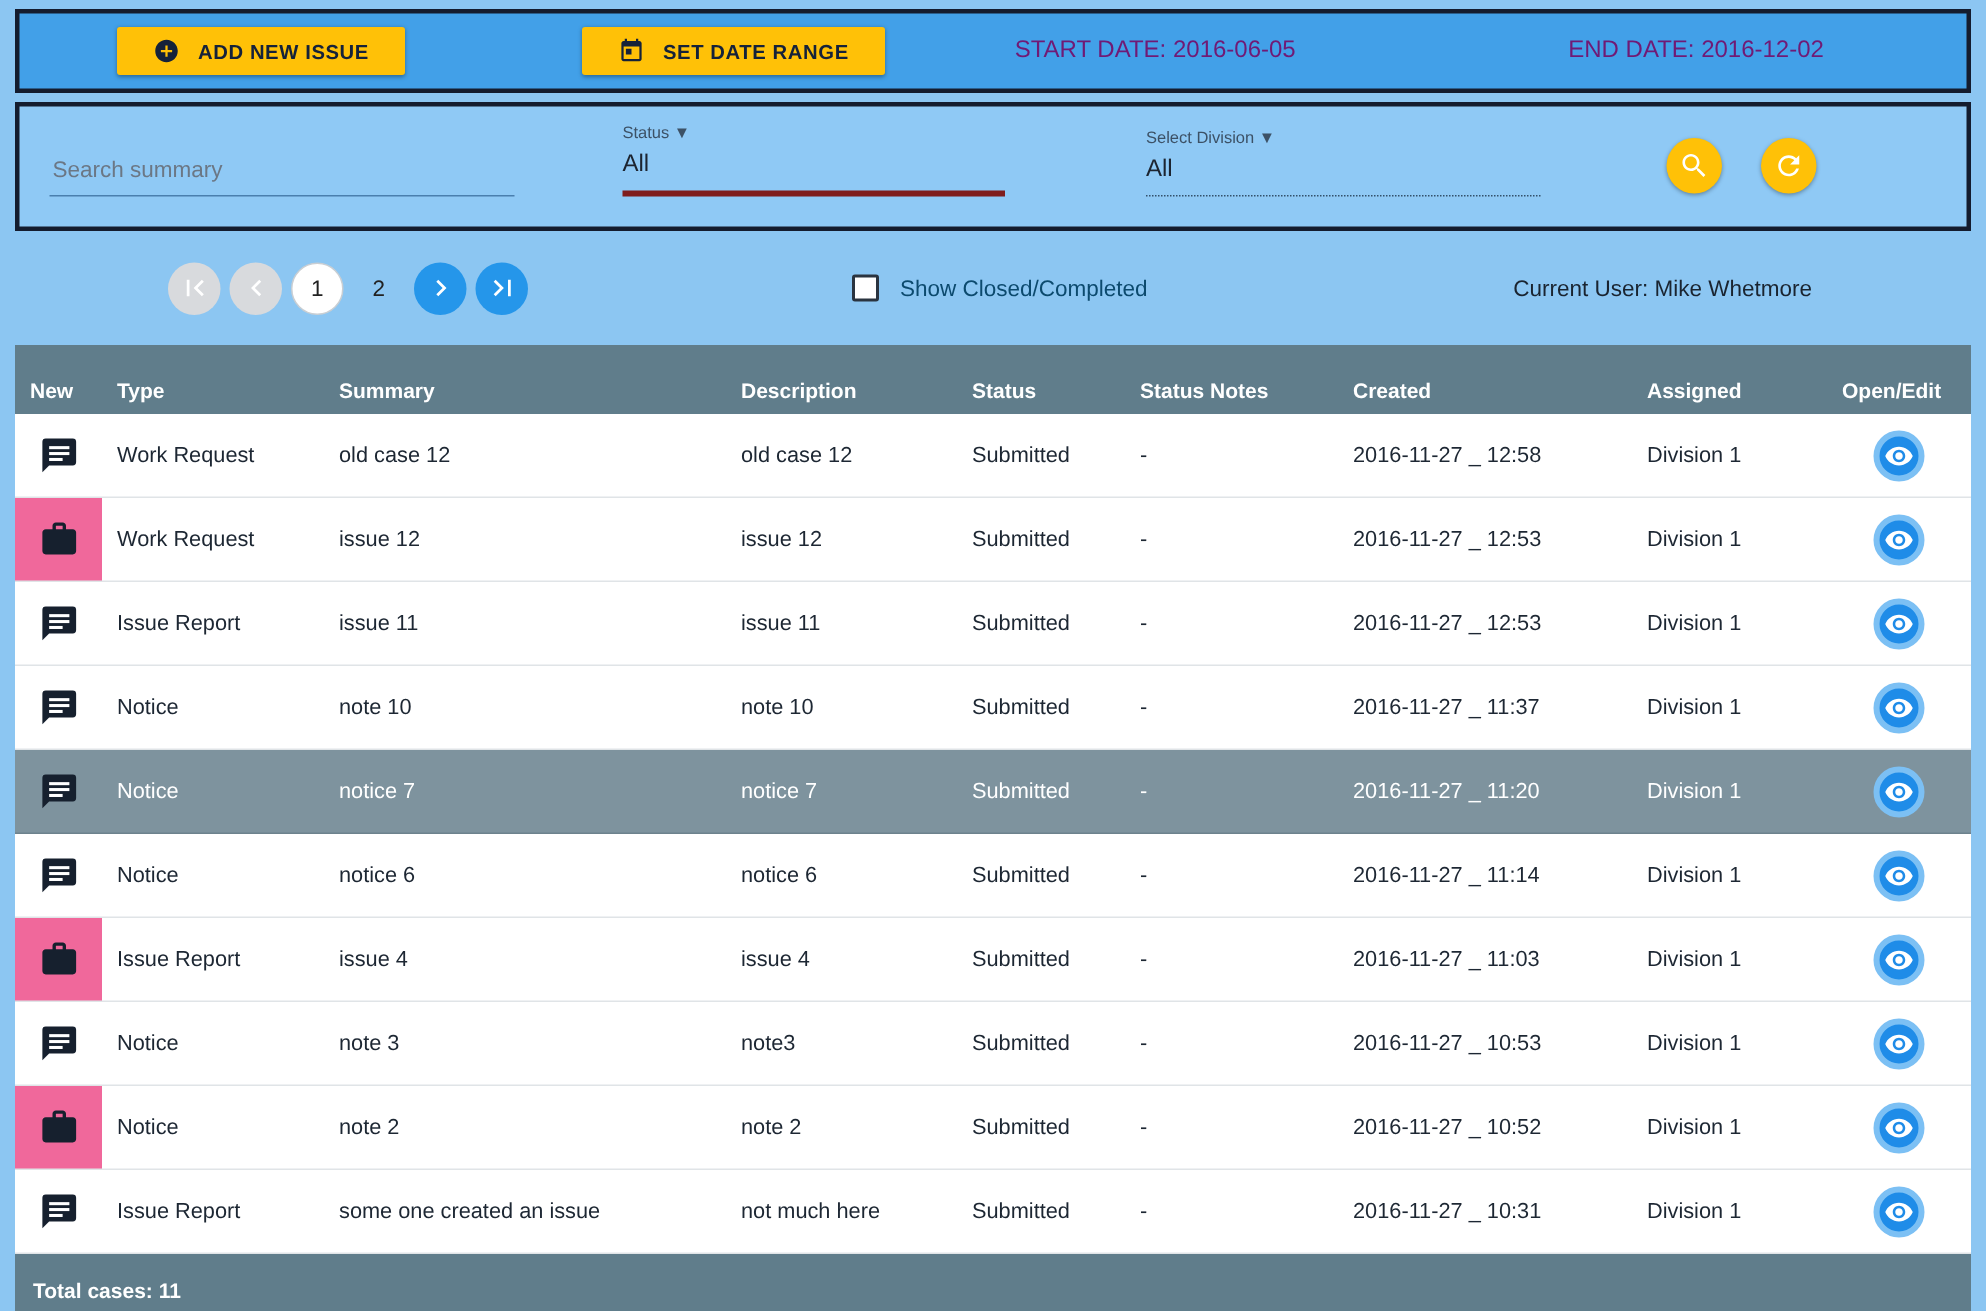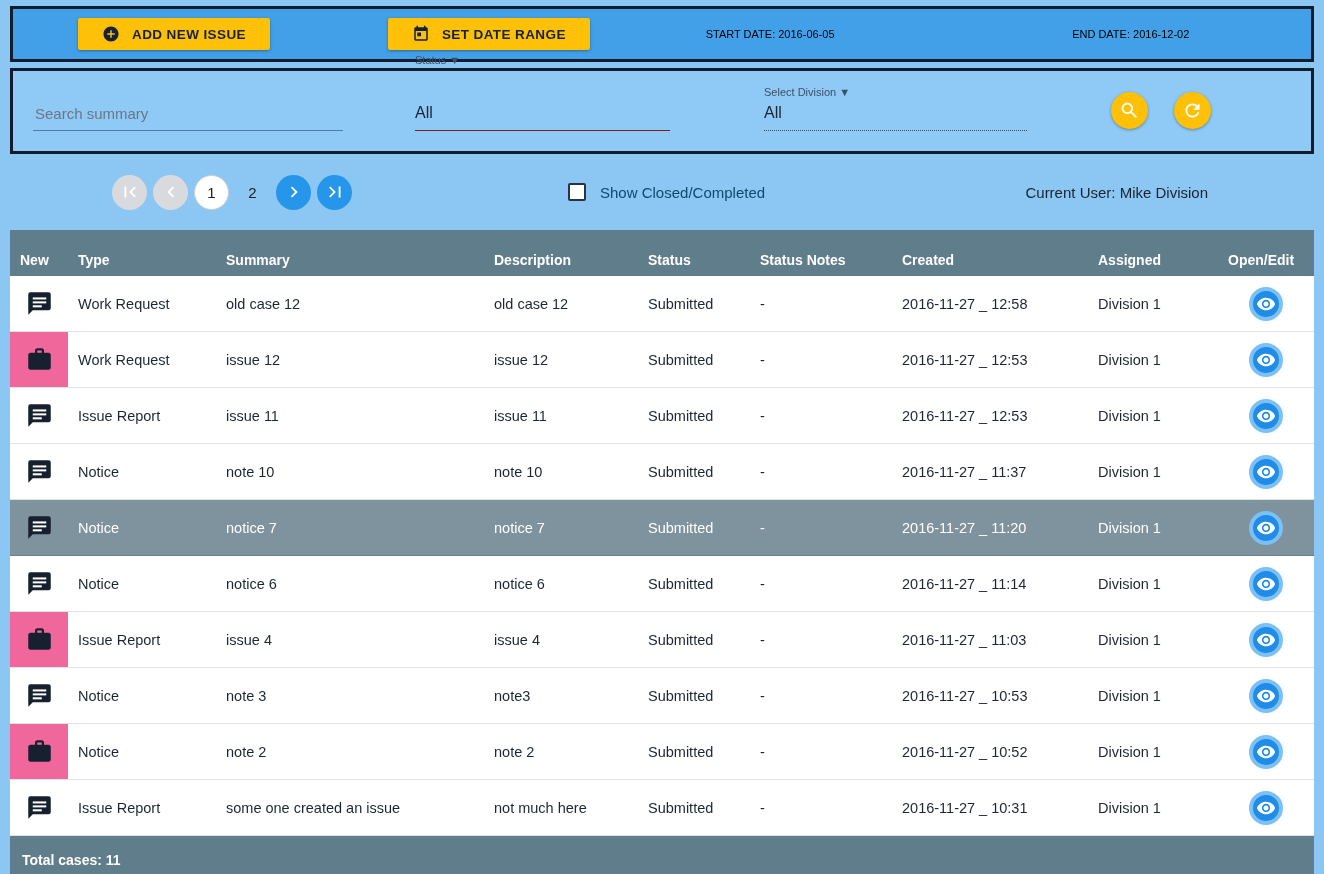--- a/index.html
+++ b/index.html
@@ -27,21 +27,21 @@
     font-family:"Liberation Sans", sans-serif;
     font-size:13.5px; font-weight:bold; color:#15223a;
     letter-spacing:.4px; cursor:pointer;
     box-shadow:0 1px 3px rgba(0,0,0,.35);
     text-align:right;
   }
   .yellow-btn svg { width:18px; height:18px; fill:#15223a; }
   .btn-gap { width:118px; }
   .topbar .date-label {
     flex:1; text-align:center;
-    font-size:11px; color:#000000;
+    font-size:16px; color:#701a75;
   }
 
   
   .filterbar {
     margin:6px 10px 0;
     height:86px;
     background:#8fc9f5;
     border:3px solid #141c2e;
     display:flex; align-items:flex-end;
     padding:0 100px 20px 20px;
@@ -50,21 +50,21 @@
     width:310px; background:transparent; border:none;
     border-bottom:1px solid #4a7fae; outline:none;
     font-family:"Liberation Sans", sans-serif;
     font-size:15px; color:#1c2430; padding:4px 2px 8px;
     margin-right:72px;
   }
   .search-input::placeholder { color:#6b7785; opacity:1; }
   .filter-group { display:flex; flex-direction:column; }
   .filter-group .flabel { font-size:11px; color:#3c5166; margin-bottom:6px; }
   .filter-group .fvalue { font-size:16px; color:#1c2430; padding-bottom:8px; cursor:pointer; }
-  .status-group { width:255px; border-bottom:1px solid #7f1d1d; margin-right:94px;gap:32px; }
+  .status-group { width:255px; border-bottom:4px solid #7f1d1d; margin-right:94px; }
   .division-group { width:263px; border-bottom:1px dotted #33506b; }
   .filter-spacer { flex:1; }
   .circle-btn {
     width:37px; height:37px; border-radius:50%;
     background:#ffc107; border:none; cursor:pointer;
     display:flex; align-items:center; justify-content:center;
     box-shadow:0 1px 3px rgba(0,0,0,.35);
     align-self:center; margin-top:18px;
   }
   .circle-btn svg { width:21px; height:21px; fill:#ffffff; }
@@ -209,21 +209,21 @@
           <path d="M5.59 7.41L10.18 12l-4.59 4.59L7 18l6-6-6-6zM16 6h2v12h-2z"></path>
         </svg>
     </button>
   </div>
   <div class="tool-gap1"></div>
   <div class="checkwrap">
     <input type="checkbox" id="showClosed" style="">
     <label for="showClosed">Show Closed/Completed</label>
   </div>
   <div class="tool-spacer"></div>
-  <div class="current-user">Current User: Mike Division</div>
+  <div class="current-user">Current User: Mike Whetmore</div>
 </div>
 
 <div class="table-wrap">
   <table>
     <colgroup>
       <col style="width:58px">
         <col style="width:148px">
         <col style="width:268px">
       <col style="width:154px">
         <col style="width:112px">

